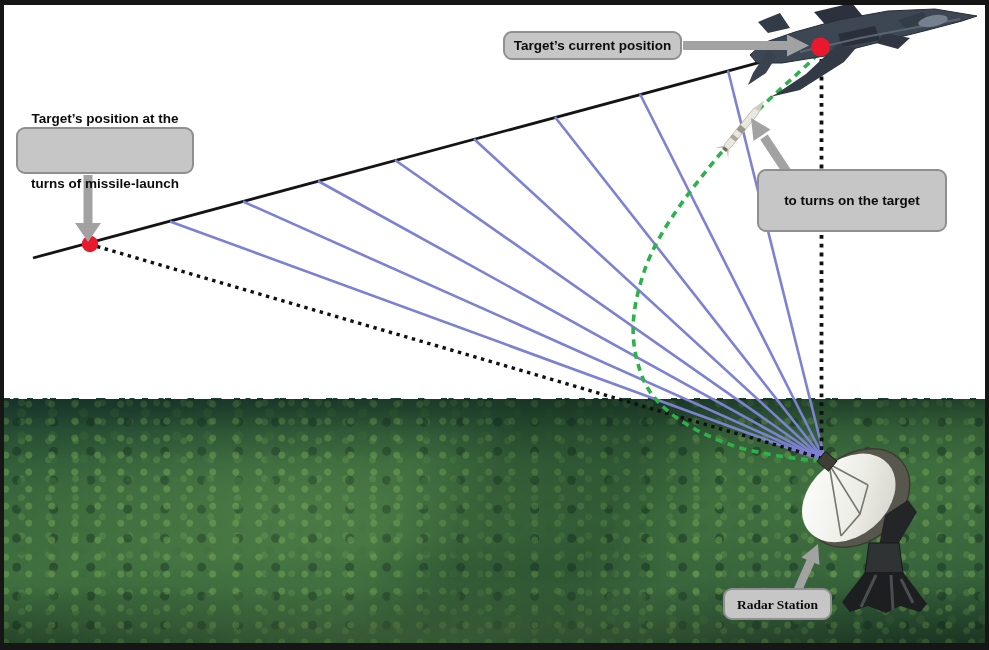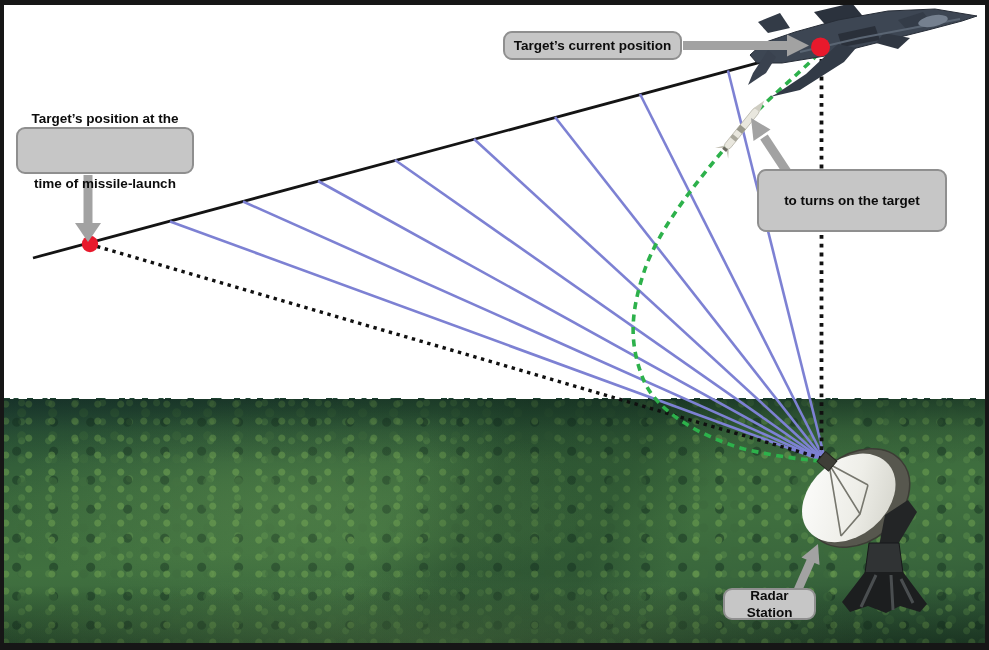--- a/index.html
+++ b/index.html
@@ -156,25 +156,25 @@
       </g>
     </g>
   </svg>
 
   <div class="label" style="left:503px;top:31px;width:179px;height:29px;">
     <span>Target’s current position</span>
   </div>
 
   <div class="label" style="left:16px;top:127px;width:178px;height:47px;gap:48px;">
     <span>Target’s position at the</span>
-    <span>time of missile-launch</span>
+    <span>turns of missile-launch</span>
   </div>
 
   <div class="label" style="left:757px;top:169px;width:190px;height:63px;">
     <span>to turns on the target</span>
   </div>
 
-  <div class="label" style="left:723px;top:588px;width:93px;height:32px;">
+  <div class="label" style="left:723px;top:588px;width:109px;height:32px;font-family:Liberation Serif, serif;">
     <span>Radar Station</span>
   </div>
 
   <div class="frame"></div>
 </div>
 
 </body></html>

